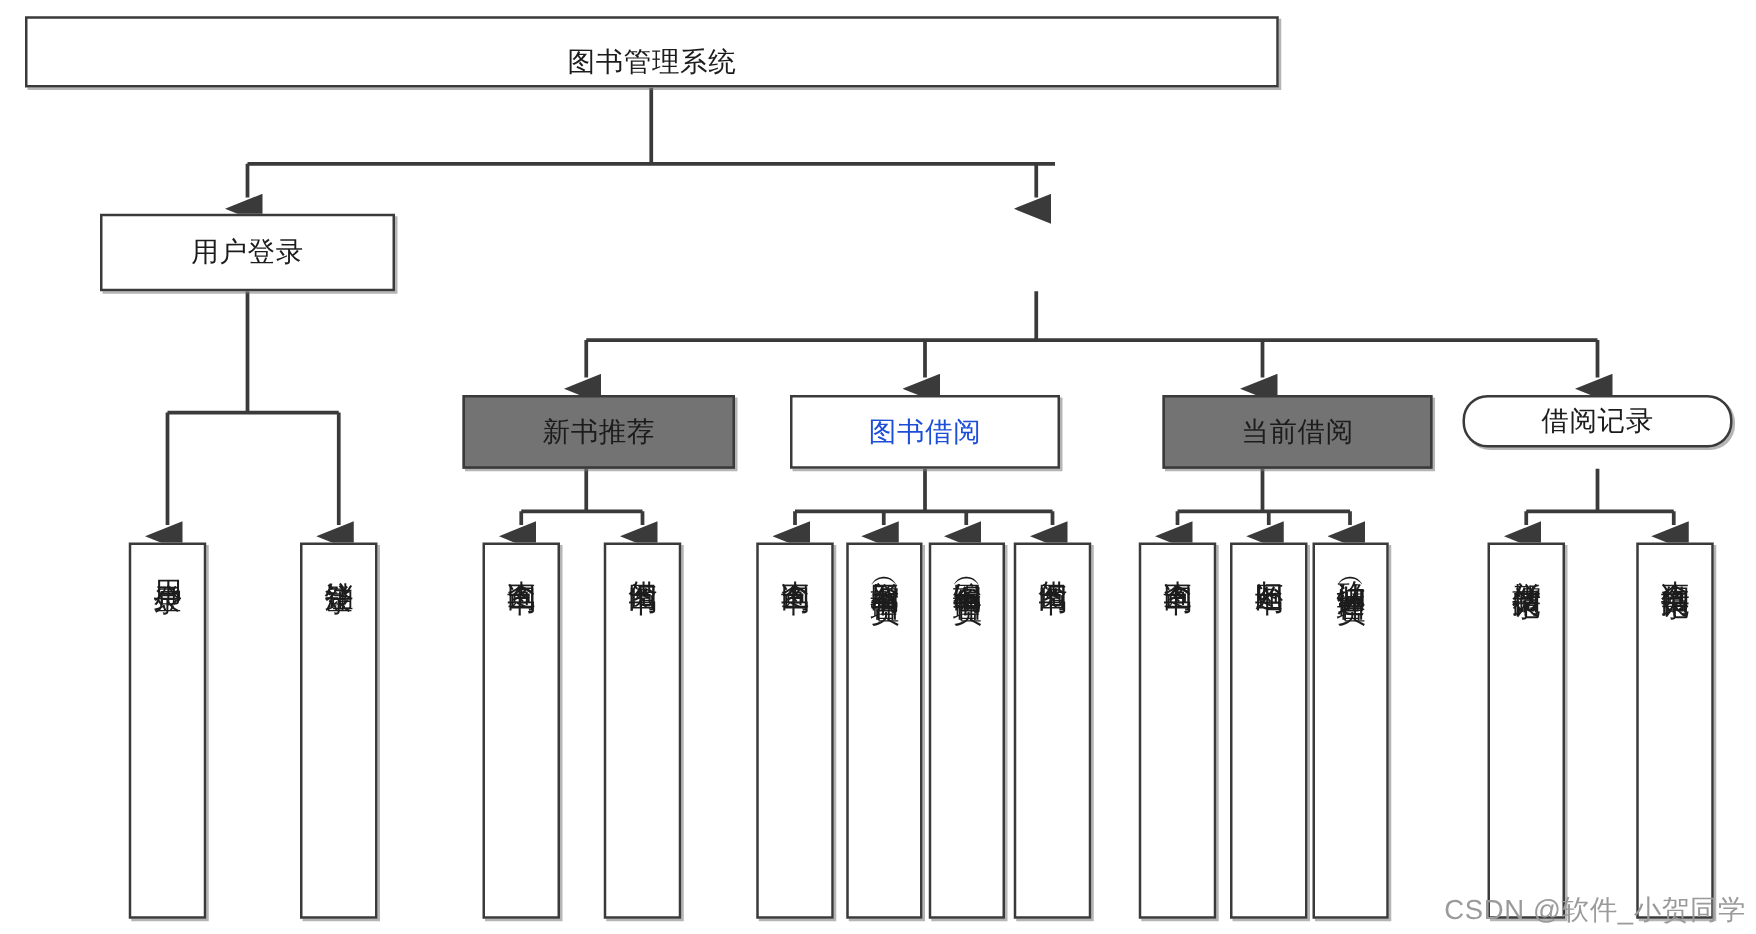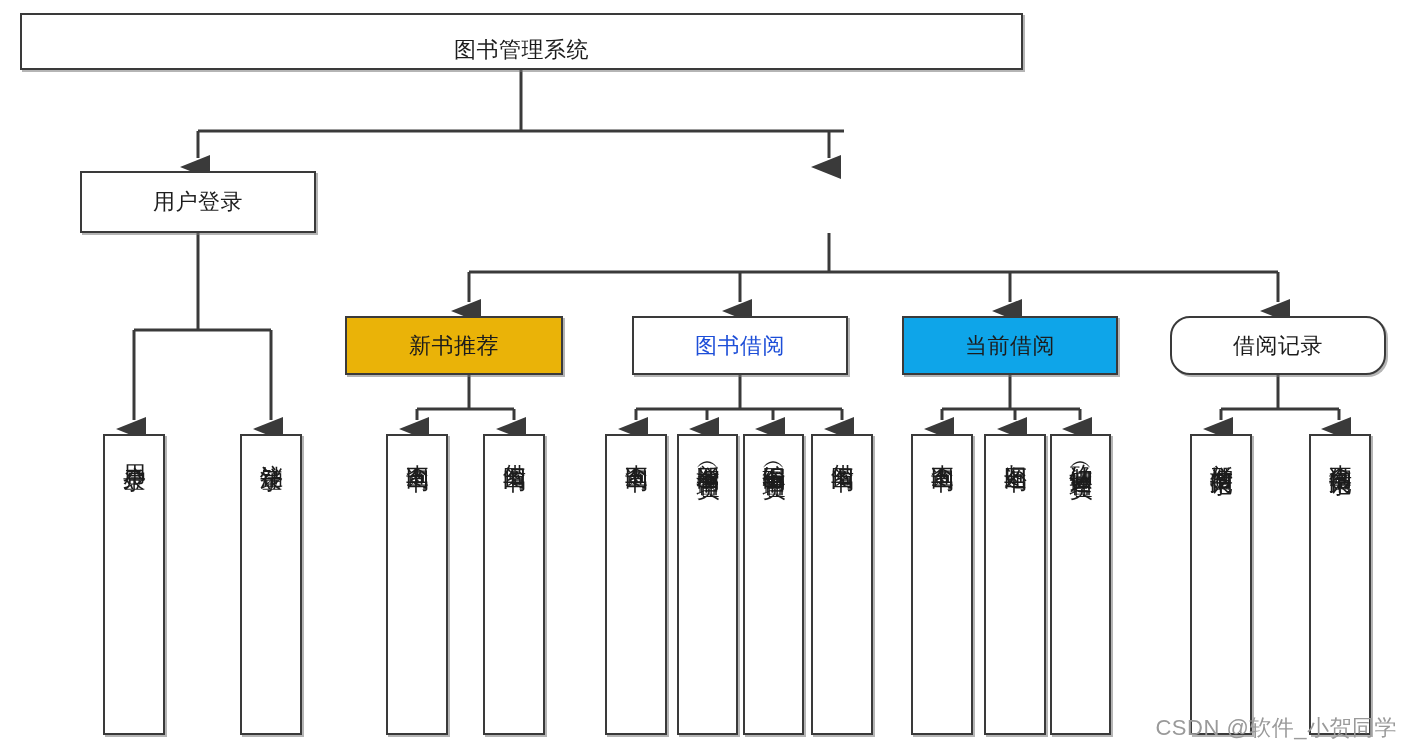--- a/index.html
+++ b/index.html
@@ -130,30 +130,30 @@
   </svg>
 
   <div class="node horizontal" style="left: 20px; top: 13px; width: 1003px; height: 57px; border-color: rgb(58, 58, 58); background: rgb(255, 255, 255);">
     <span class="node-label" style="color: rgb(28, 28, 28); margin-top: 16px;">图书管理系统</span>
   </div>
 
   <div class="node horizontal" style="left: 80px; top: 171px; width: 236px; height: 62px; border-color: rgb(58, 58, 58); background: rgb(255, 255, 255);">
     <span class="node-label" style="color: rgb(28, 28, 28);">用户登录</span>
   </div>
 
-  <div class="node horizontal" style="left: 345px; top: 316px; width: 218px; height: 59px; border-color: rgb(58, 58, 58); background: #eab308;">
+  <div class="node horizontal" style="left: 370px; top: 316px; width: 218px; height: 59px; border-color: rgb(58, 58, 58); background: #737373;">
     <span class="node-label" style="color: rgb(28, 28, 28);">新书推荐</span>
   </div>
   <div class="node horizontal" style="left: 632px; top: 316px; width: 216px; height: 59px; border-color: rgb(58, 58, 58); background: rgb(255, 255, 255);">
     <span class="node-label" style="color: #1d4ed8;">图书借阅</span>
   </div>
-  <div class="node horizontal" style="left: 902px; top: 316px; width: 216px; height: 59px; border-color: rgb(58, 58, 58); background: #0ea5e9;">
+  <div class="node horizontal" style="left: 930px; top: 316px; width: 216px; height: 59px; border-color: rgb(58, 58, 58); background: #737373;">
     <span class="node-label" style="color: rgb(28, 28, 28);">当前借阅</span>
   </div>
-  <div class="node horizontal" style="left: 1170px; top: 316px; width: 216px; height: 59px; border-color: rgb(58, 58, 58); background: rgb(255, 255, 255); border-radius: 20px;">
+  <div class="node horizontal" style="left: 1170px; top: 316px; width: 216px; height: 42px; border-color: rgb(58, 58, 58); background: rgb(255, 255, 255); border-radius: 20px;">
     <span class="node-label" style="color: rgb(28, 28, 28);">借阅记录</span>
   </div>
 
   <div class="node vertical" style="left: 103px; top: 434px; width: 62px; height: 301px; border-color: rgb(58, 58, 58); background: rgb(255, 255, 255);">
     <span class="node-label" style="color: rgb(28, 28, 28);">用户登录</span>
   </div>
   <div class="node vertical" style="left: 240px; top: 434px; width: 62px; height: 301px; border-color: rgb(58, 58, 58); background: rgb(255, 255, 255);">
     <span class="node-label" style="color: rgb(28, 28, 28);">注销登录</span>
   </div>
   <div class="node vertical" style="left: 386px; top: 434px; width: 62px; height: 301px; border-color: rgb(58, 58, 58); background: rgb(255, 255, 255);">

